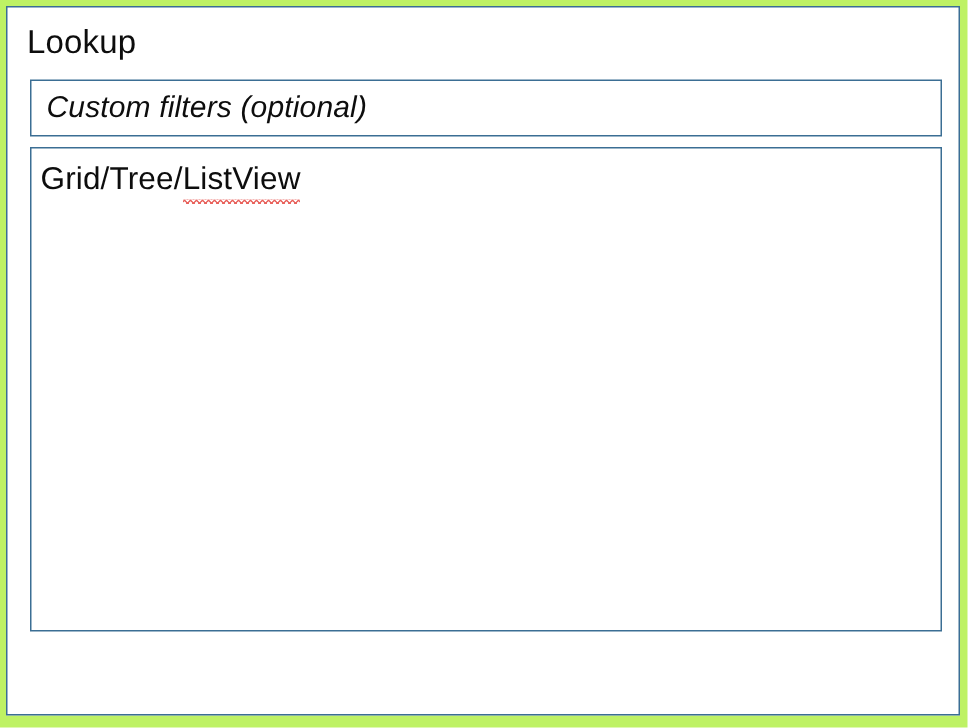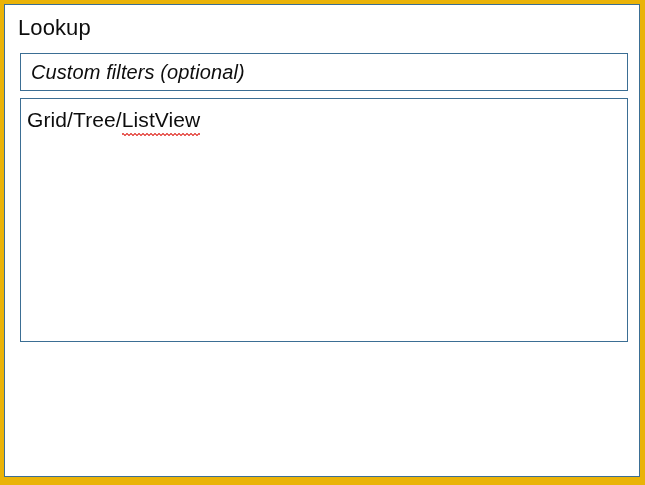--- a/index.html
+++ b/index.html
@@ -12,21 +12,21 @@
     height: 485px;
     font-family: "Liberation Sans", sans-serif;
     -webkit-font-smoothing: antialiased;
     overflow: hidden;
   }
 
   #canvas {
     position: relative;
     width: 645px;
     height: 485px;
-    background: #eab308;
+    background: #bef264;
   }
 
   
   .lookup-frame {
     position: absolute;
     left: 4px;
     top: 4px;
     width: 636px;
     height: 473px;
     box-sizing: border-box;
@@ -56,21 +56,21 @@
     background: #ffffff;
   }
 
   .panel-filters {
     top: 48px;
     height: 38px;
   }
 
   .panel-grid {
     top: 93px;
-    height: 244px;
+    height: 323px;
   }
 
   .panel-actions {
     top: 425px;
     height: 39px;
   }
 
   
   .panel-label {
     position: absolute;

